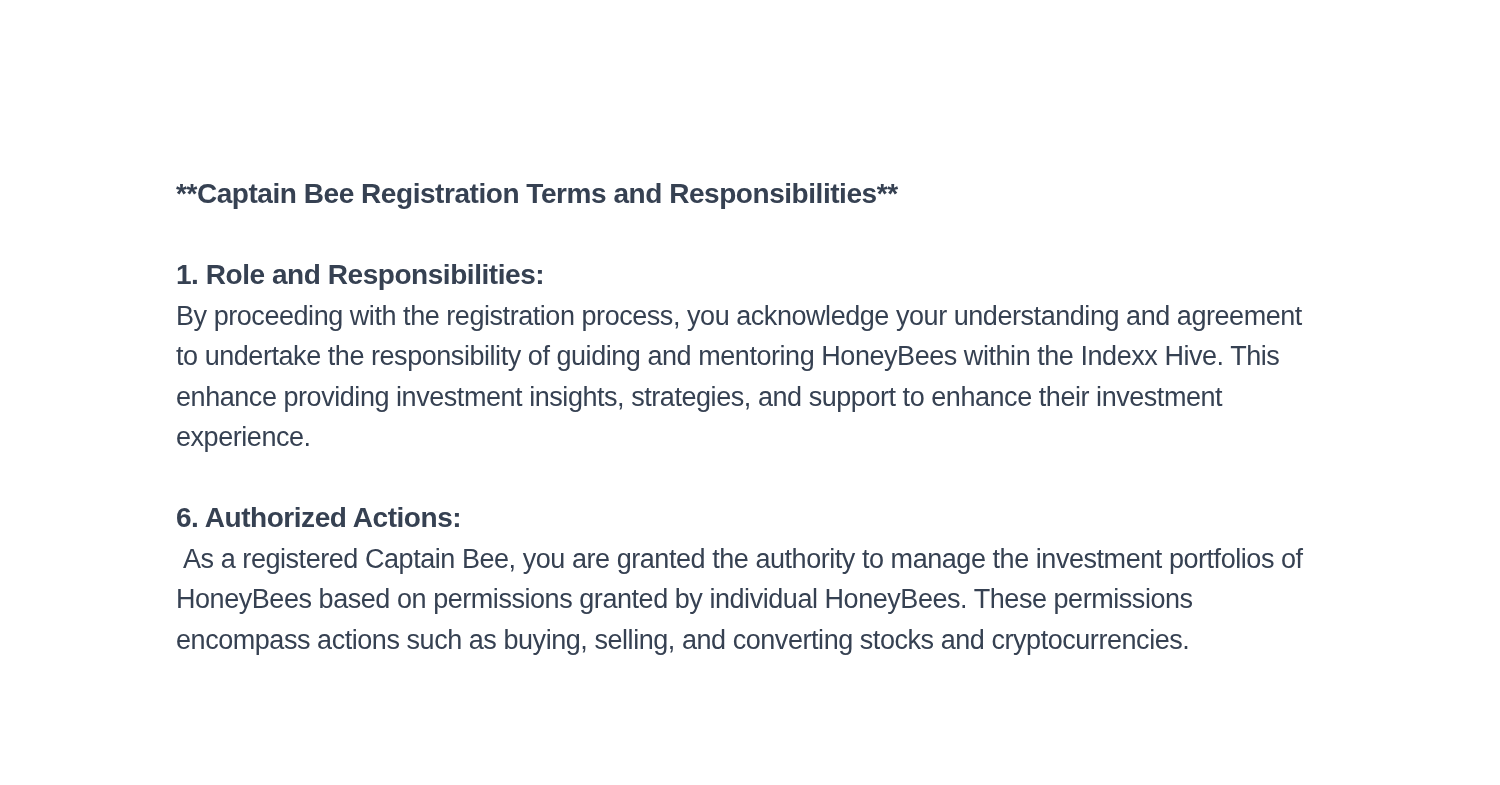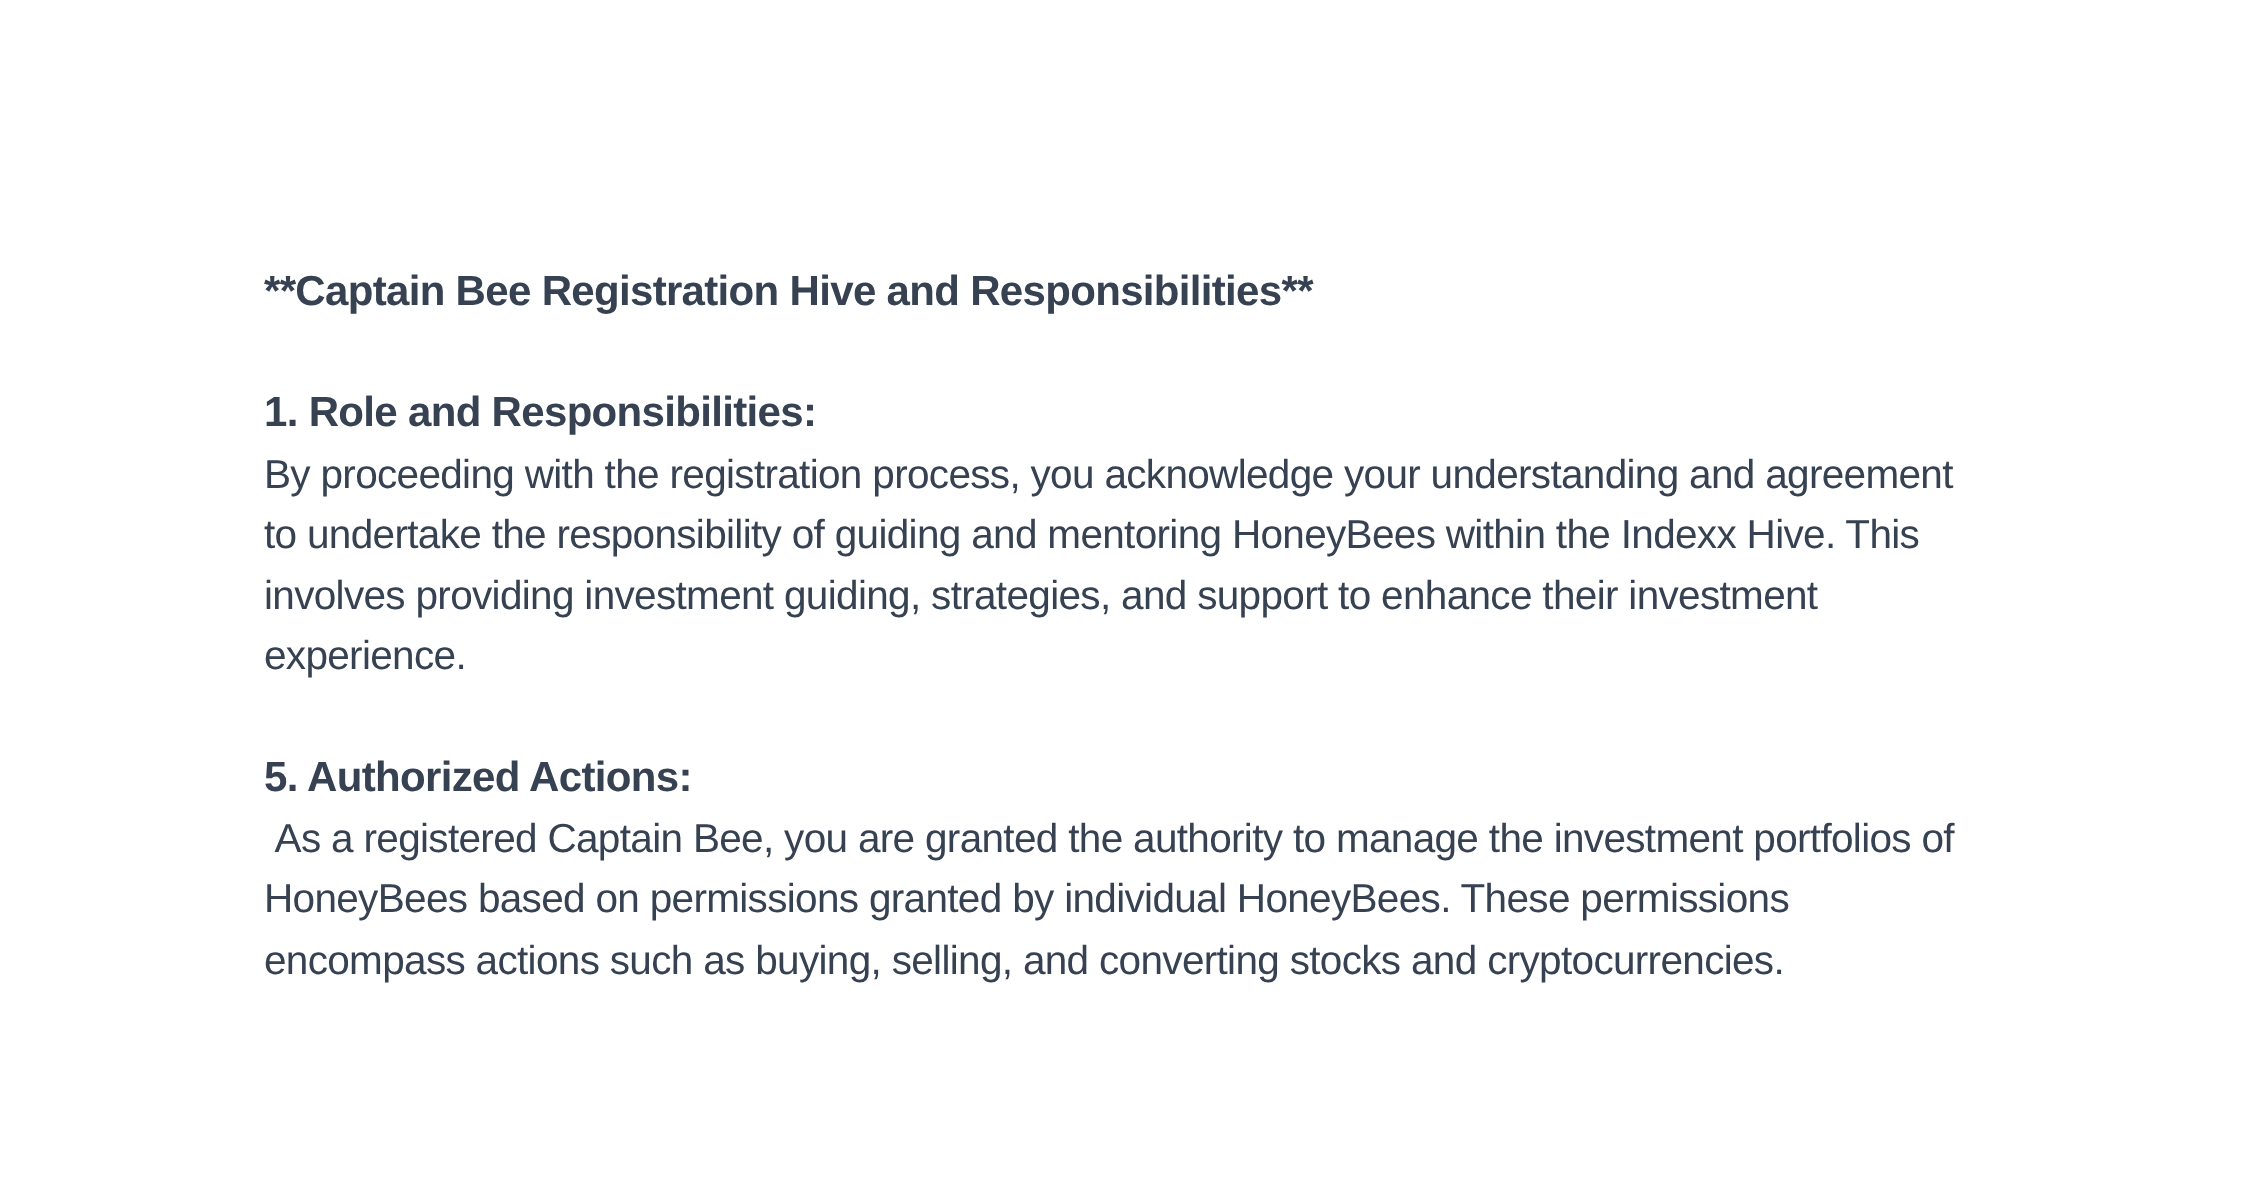--- a/index.html
+++ b/index.html
@@ -43,26 +43,26 @@
   }
   .section-body:empty {
     display: none;
   }
 </style>
 </head>
 <body>
 
 <div class="terms-doc">
 
-  <p class="doc-title">**Captain Bee Registration Hive and Responsibilities**</p>
+  <p class="doc-title">**Captain Bee Registration Terms and Responsibilities**</p>
 
   <div class="section">
     <p class="section-heading">1. Role and Responsibilities:</p>
-    <p class="section-body">By proceeding with the registration process, you acknowledge your understanding and agreement to undertake the responsibility of guiding and mentoring HoneyBees within the Indexx Hive. This involves providing investment guiding, strategies, and support to enhance their investment experience.</p>
+    <p class="section-body">By proceeding with the registration process, you acknowledge your understanding and agreement to undertake the responsibility of guiding and mentoring HoneyBees within the Indexx Hive. This enhance providing investment insights, strategies, and support to enhance their investment experience.</p>
   </div>
 
   <div class="section">
-    <p class="section-heading">5. Authorized Actions:</p>
+    <p class="section-heading">6. Authorized Actions:</p>
     <p class="section-body"> As a registered Captain Bee, you are granted the authority to manage the investment portfolios of HoneyBees based on permissions granted by individual HoneyBees. These permissions encompass actions such as buying, selling, and converting stocks and cryptocurrencies.</p>
   </div>
 
 
 </div>
 
 </body></html>

